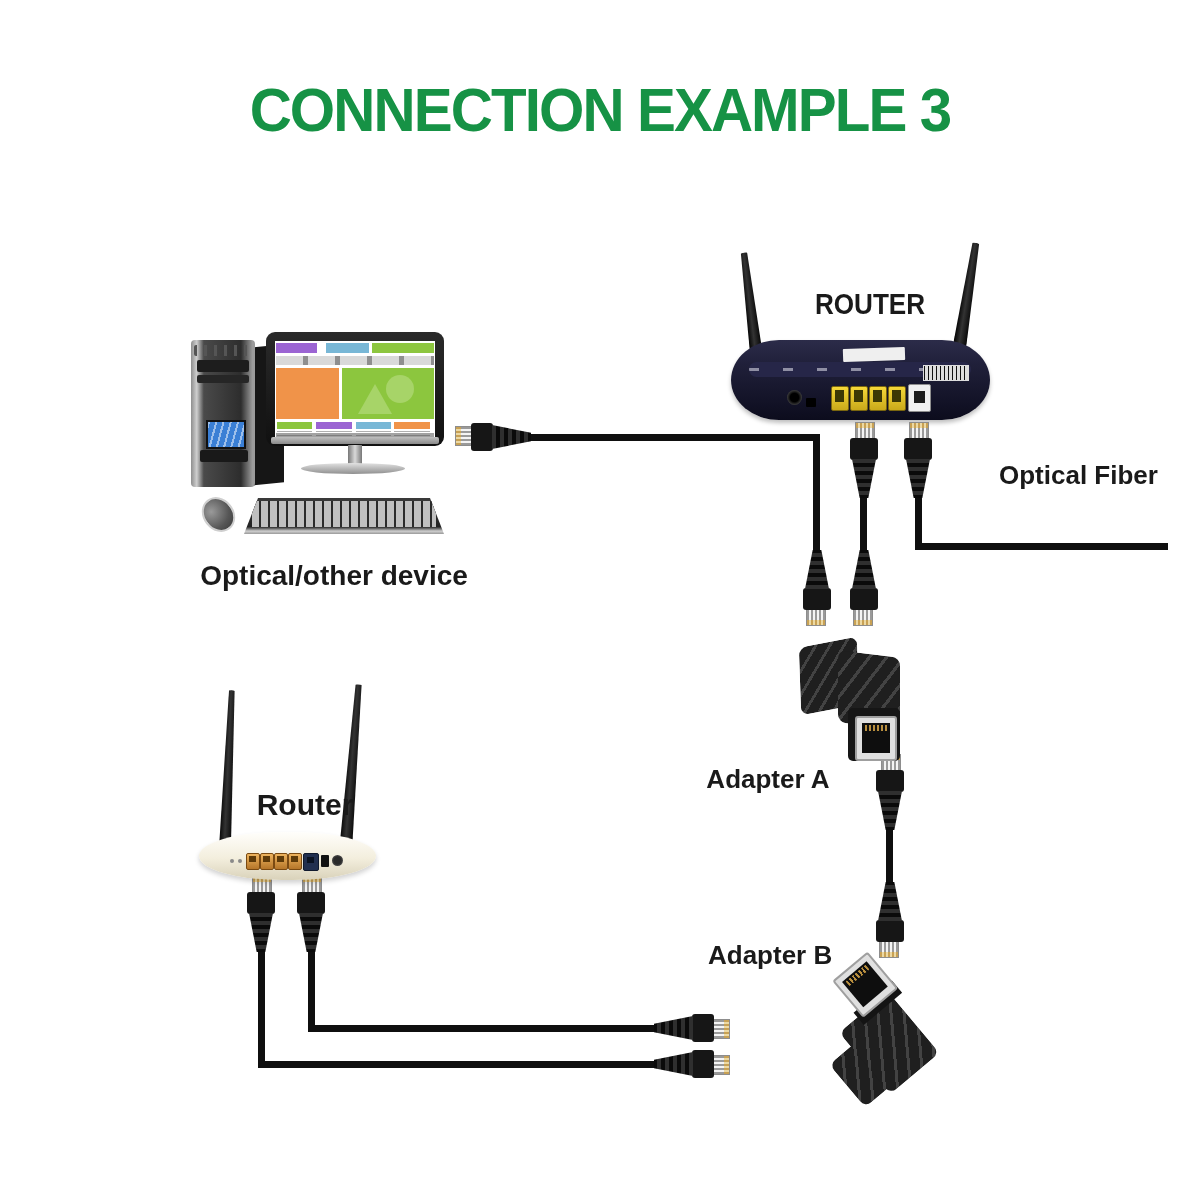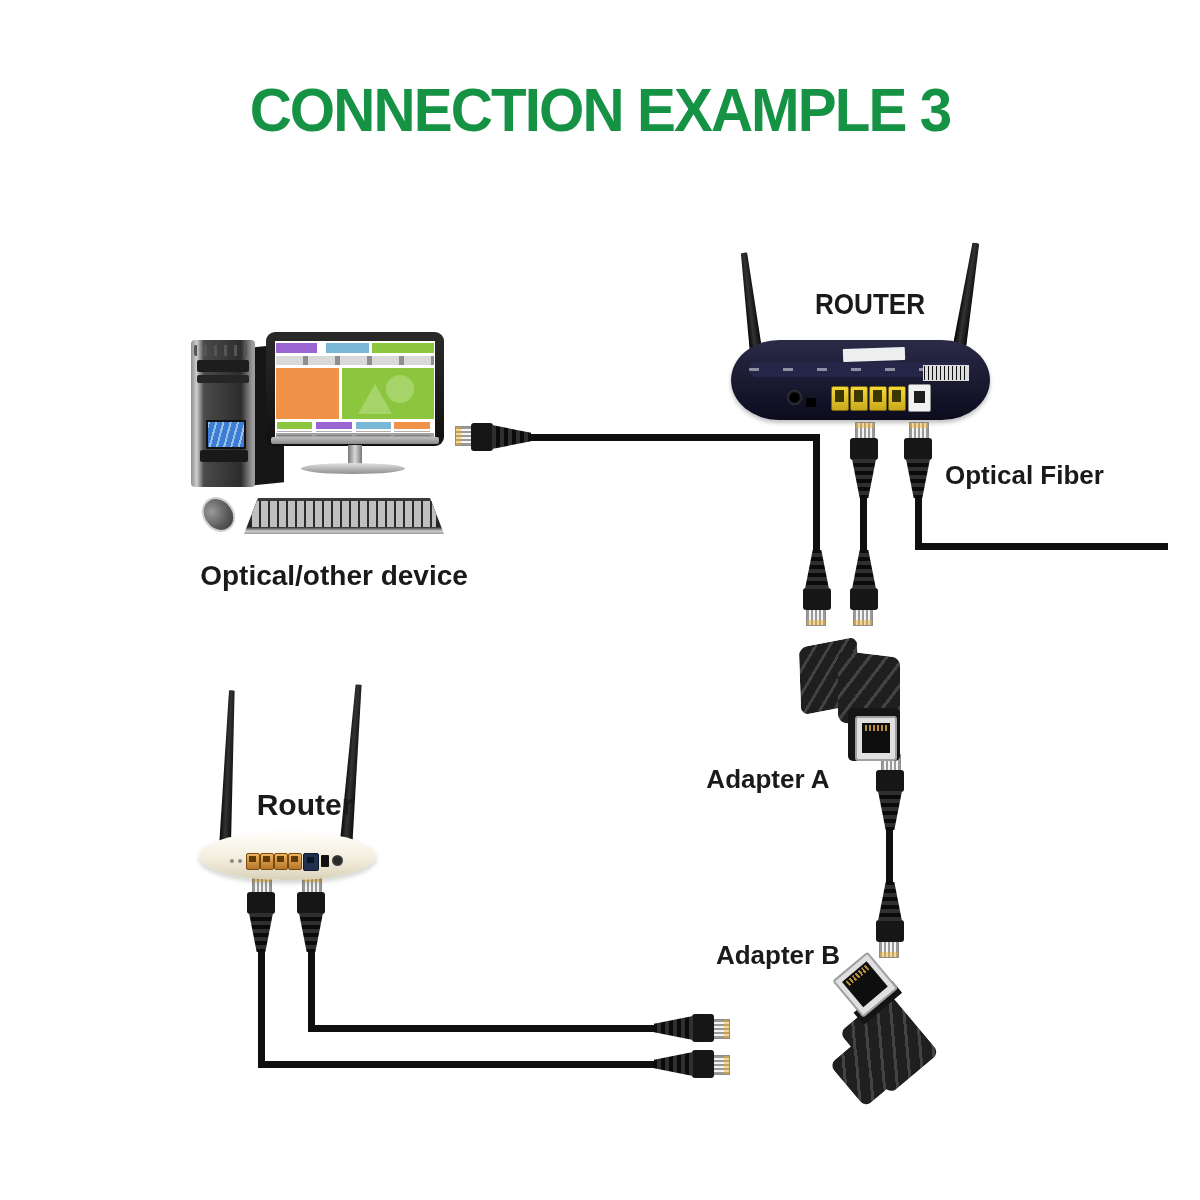--- a/index.html
+++ b/index.html
@@ -140,21 +140,21 @@
       <div class="porty" style="left:157px;top:46px;">
           <i></i>
         </div>
 
       <div class="abs" style="left:177px;top:44px;width:21px;height:26px;background:#f1f1f1;border:1px solid #8f8f8f;border-radius:2px;">
         <div class="abs" style="left:5px;top:6px;width:11px;height:12px;background:#1d1d1d;"></div>
       </div>
     </div>
   </div>
 
-  <div class="lbl" style="left:945px;top:448px;font-size:26px;">Optical Fiber</div>
+  <div class="lbl" style="left:999px;top:448px;font-size:26px;">Optical Fiber</div>
 
   <div class="cable" style="left:525px;top:422px;width:292px;height:7px;"></div>
   <div class="cable" style="left:813px;top:422px;width:7px;height:123px;"></div>
   <div class="cable" style="left:860px;top:482px;width:7px;height:60px;"></div>
   <div class="cable" style="left:915px;top:482px;width:7px;height:53px;"></div>
   <div class="cable" style="left:915px;top:531px;width:253px;height:7px;"></div>
   <div class="cable" style="left:886px;top:812px;width:7px;height:62px;"></div>
   <div class="cable" style="left:258px;top:932px;width:7px;height:120px;"></div>
   <div class="cable" style="left:258px;top:1049px;width:404px;height:7px;"></div>
   <div class="cable" style="left:308px;top:932px;width:7px;height:85px;"></div>
@@ -220,21 +220,21 @@
     <div class="abs striped" style="left:4px;top:8px;width:58px;height:68px;border-radius:8px;transform:skewY(-9deg) rotate(-2deg);"></div>
     <div class="abs striped" style="left:42px;top:20px;width:62px;height:72px;border-radius:8px;transform:skewY(7deg);"></div>
     <div class="abs" style="left:52px;top:74px;width:52px;height:53px;background:#161616;border-radius:5px;">
       <div class="sockframe" style="left:7px;top:8px;width:38px;height:41px;">
         <div class="sockin"></div>
       </div>
     </div>
   </div>
   <div class="lbl" style="left:698px;top:752px;width:140px;text-align:center;font-size:26px;">Adapter A</div>
 
-  <div class="lbl" style="left:708px;top:928px;width:140px;text-align:center;font-size:26px;">Adapter B</div>
+  <div class="lbl" style="left:708px;top:928px;width:140px;font-size:26px;">Adapter B</div>
   <div class="abs" style="left:780px;top:948px;width:136px;height:140px;">
     <div class="abs" style="left:0;top:0;width:136px;height:140px;transform:rotate(-40deg);transform-origin:86px 24px;">
       <div class="abs striped" style="left:6px;top:62px;width:46px;height:56px;border-radius:8px;"></div>
       <div class="abs striped" style="left:34px;top:44px;width:64px;height:80px;border-radius:8px;"></div>
       <div class="abs" style="left:58px;top:38px;width:50px;height:16px;background:#141414;"></div>
       <div class="sockframe" style="left:62px;top:0;width:42px;height:44px;">
         <div class="sockin"></div>
       </div>
     </div>
   </div>

